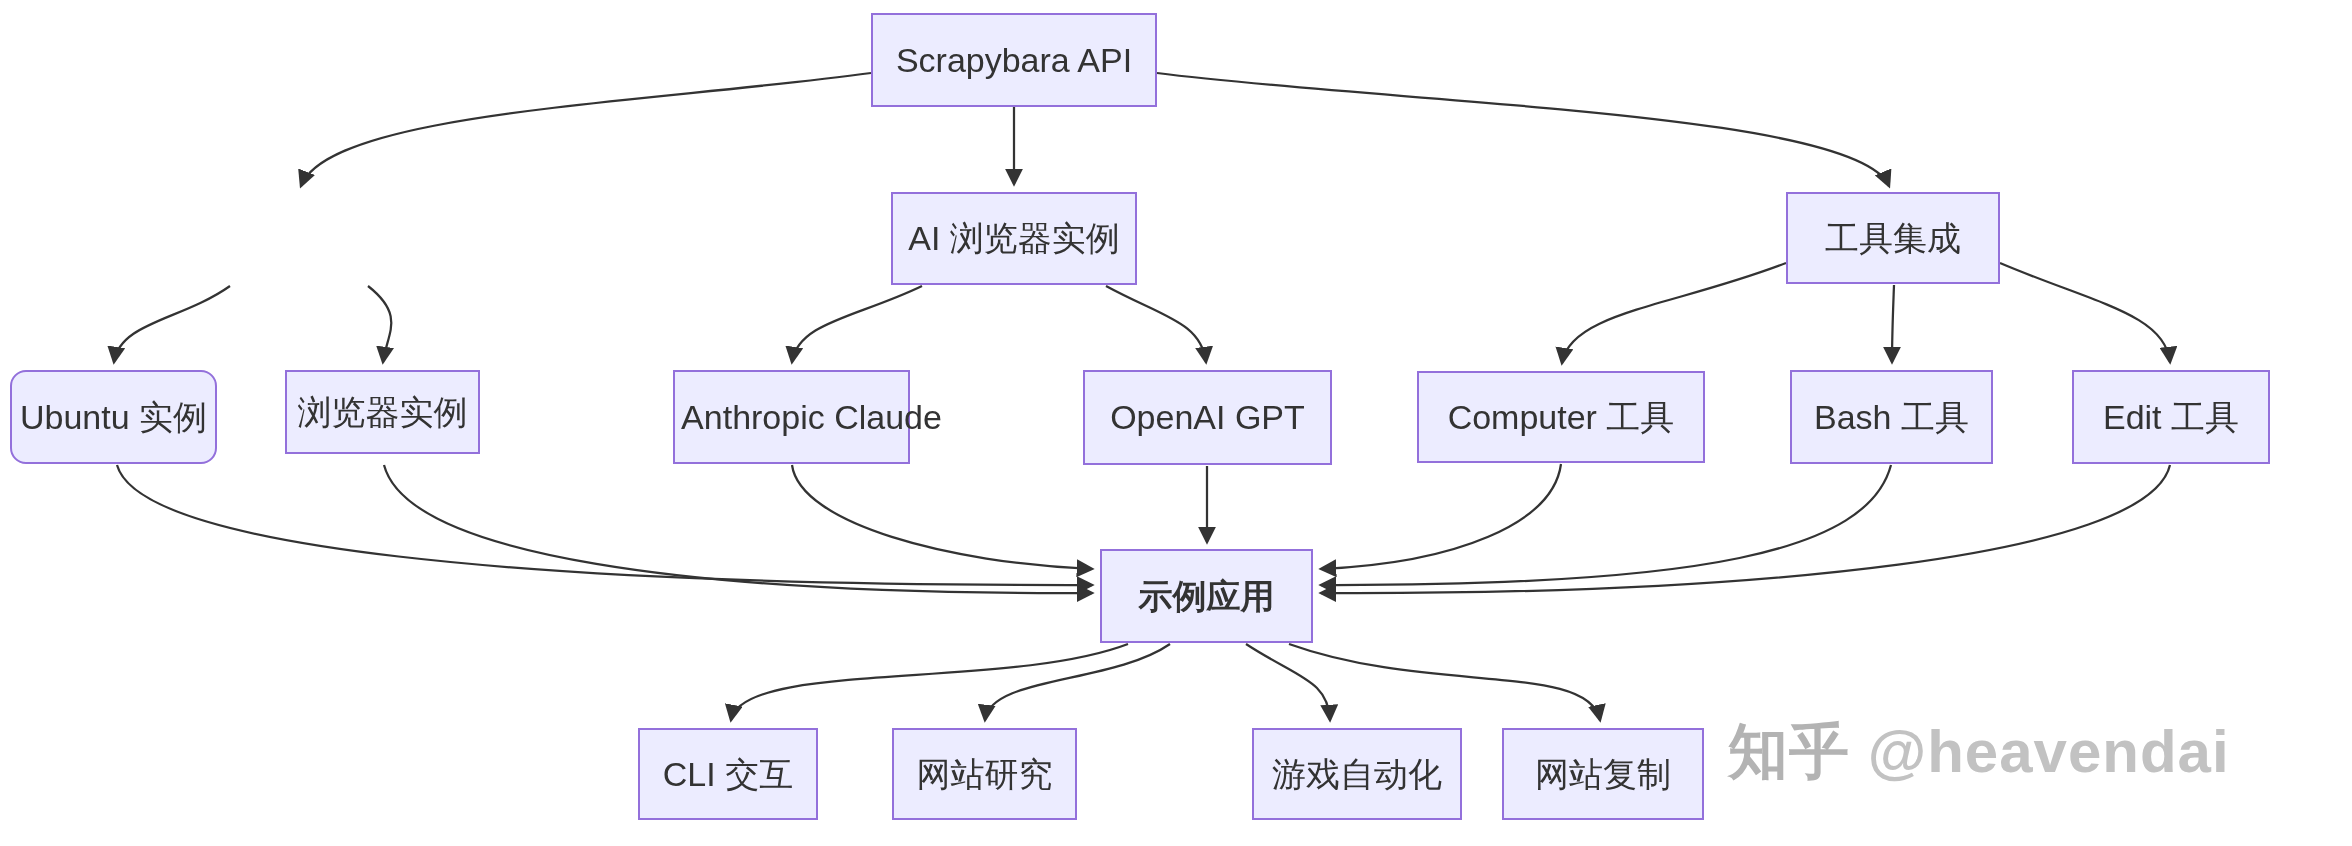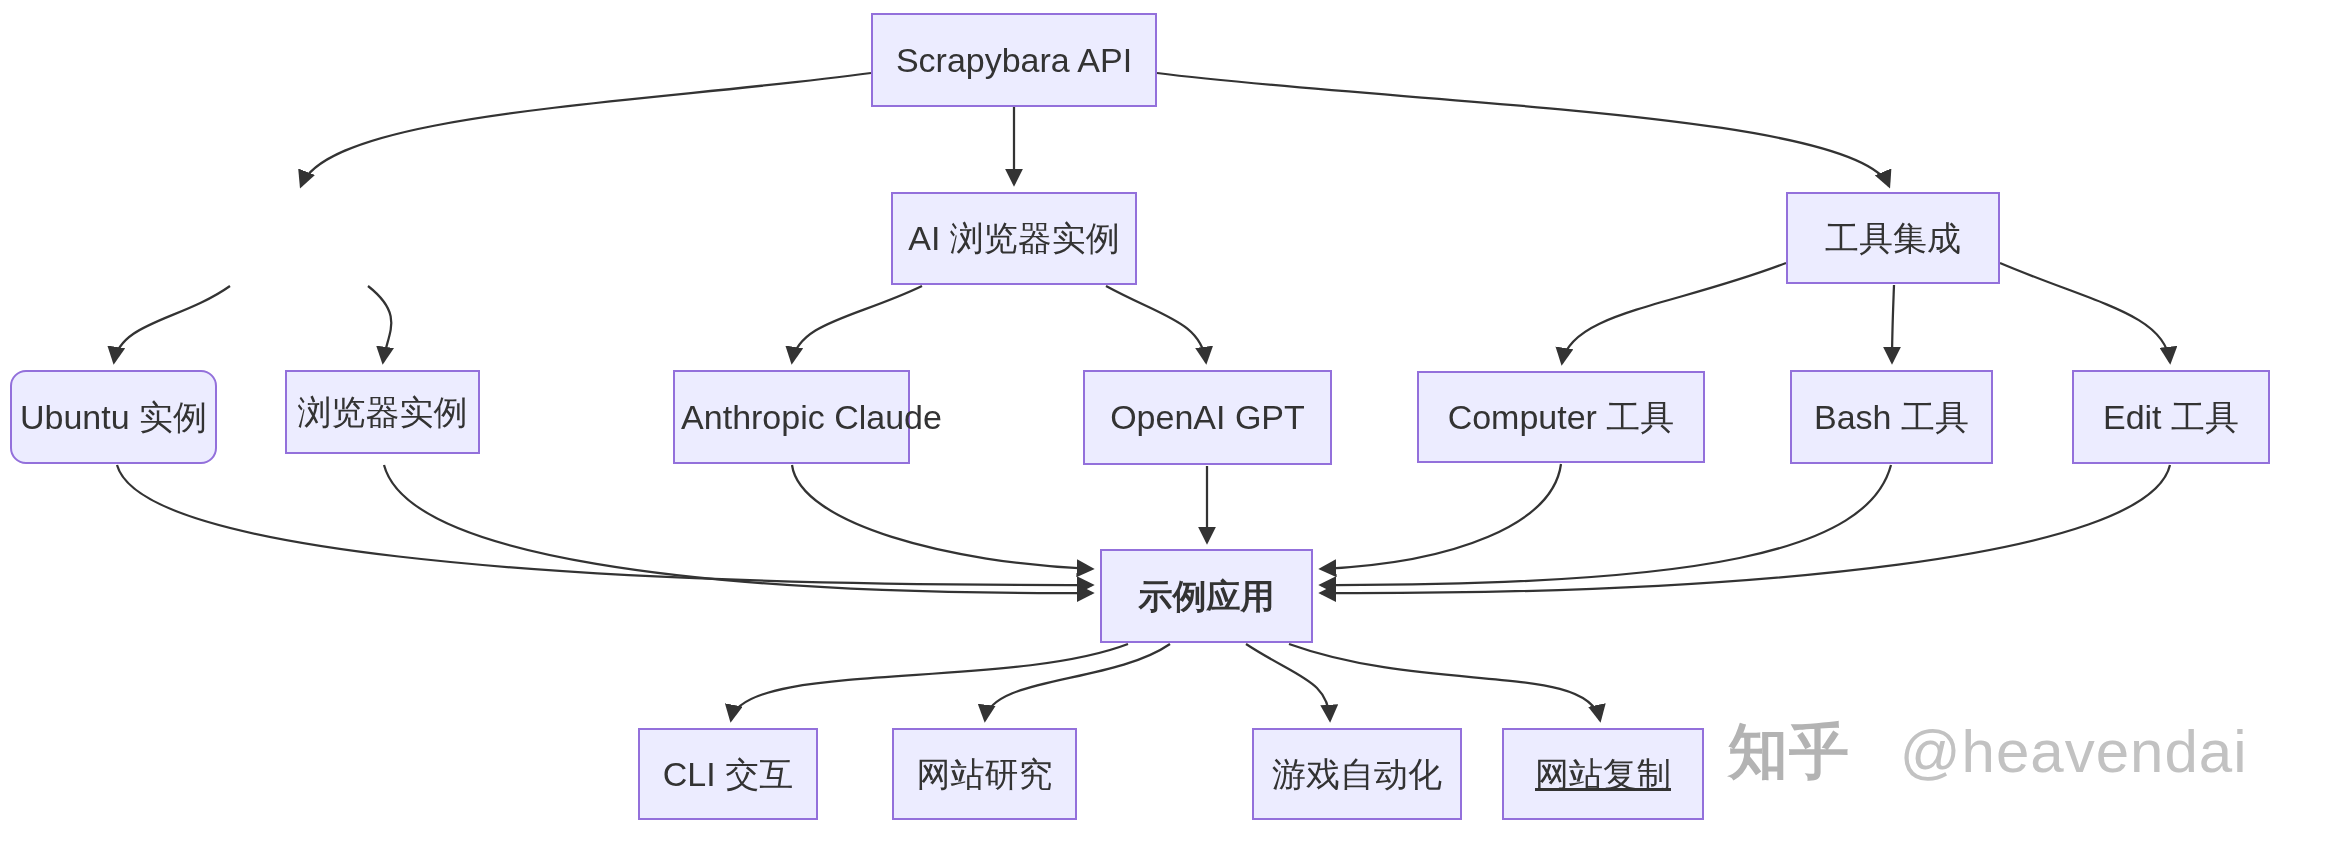--- a/index.html
+++ b/index.html
@@ -53,21 +53,21 @@
     left: 1728px;
     top: 713px;
     font-size: 60px;
     line-height: 1.3;
     white-space: nowrap;
     color: var(--watermark);
     text-shadow: 4px 4px 0 rgba(255,255,255,0.95);
     letter-spacing: 1px;
   }
   .watermark .brand { font-weight: 700; color: #B3B3B3; }
-  .watermark .handle { font-weight: 400; color: #C2C2C2; margin-left: 32px; }
+  .watermark .handle { font-weight: 700; color: #C2C2C2; }
 </style>
 </head>
 <body>
 
 <div class="canvas">
 
   <svg class="edges-layer" viewBox="0 0 2352 846" xmlns="http://www.w3.org/2000/svg">
     <defs>
       <marker id="arrowhead" viewBox="0 0 10 10" refX="8.5" refY="5" markerWidth="8" markerHeight="8" orient="auto-start-reverse">
         <path d="M 0 0 L 10 5 L 0 10 z"></path>
@@ -118,20 +118,20 @@
   <div class="node" style="left:2072px; top:370px; width:198px; height:94px;">Edit 工具</div>
 
   <div class="node" style="left:1100px; top:549px; width:213px; height:94px;font-weight:bold;">示例应用</div>
 
   <div class="node" style="left:638px; top:728px; width:180px; height:92px;">CLI 交互</div>
 
   <div class="node" style="left:892px; top:728px; width:185px; height:92px;">网站研究</div>
 
   <div class="node" style="left:1222px; top:728px; width:210px; height:92px;margin-left:30px;">游戏自动化</div>
 
-  <div class="node" style="left:1502px; top:728px; width:202px; height:92px;text-decoration:underline;">网站复制</div>
+  <div class="node" style="left:1502px; top:728px; width:202px; height:92px;">网站复制</div>
 
   <div class="watermark">
     <span class="brand">知乎</span>
     <span class="handle">@heavendai</span>
   </div>
 
 </div>
 
 </body></html>

